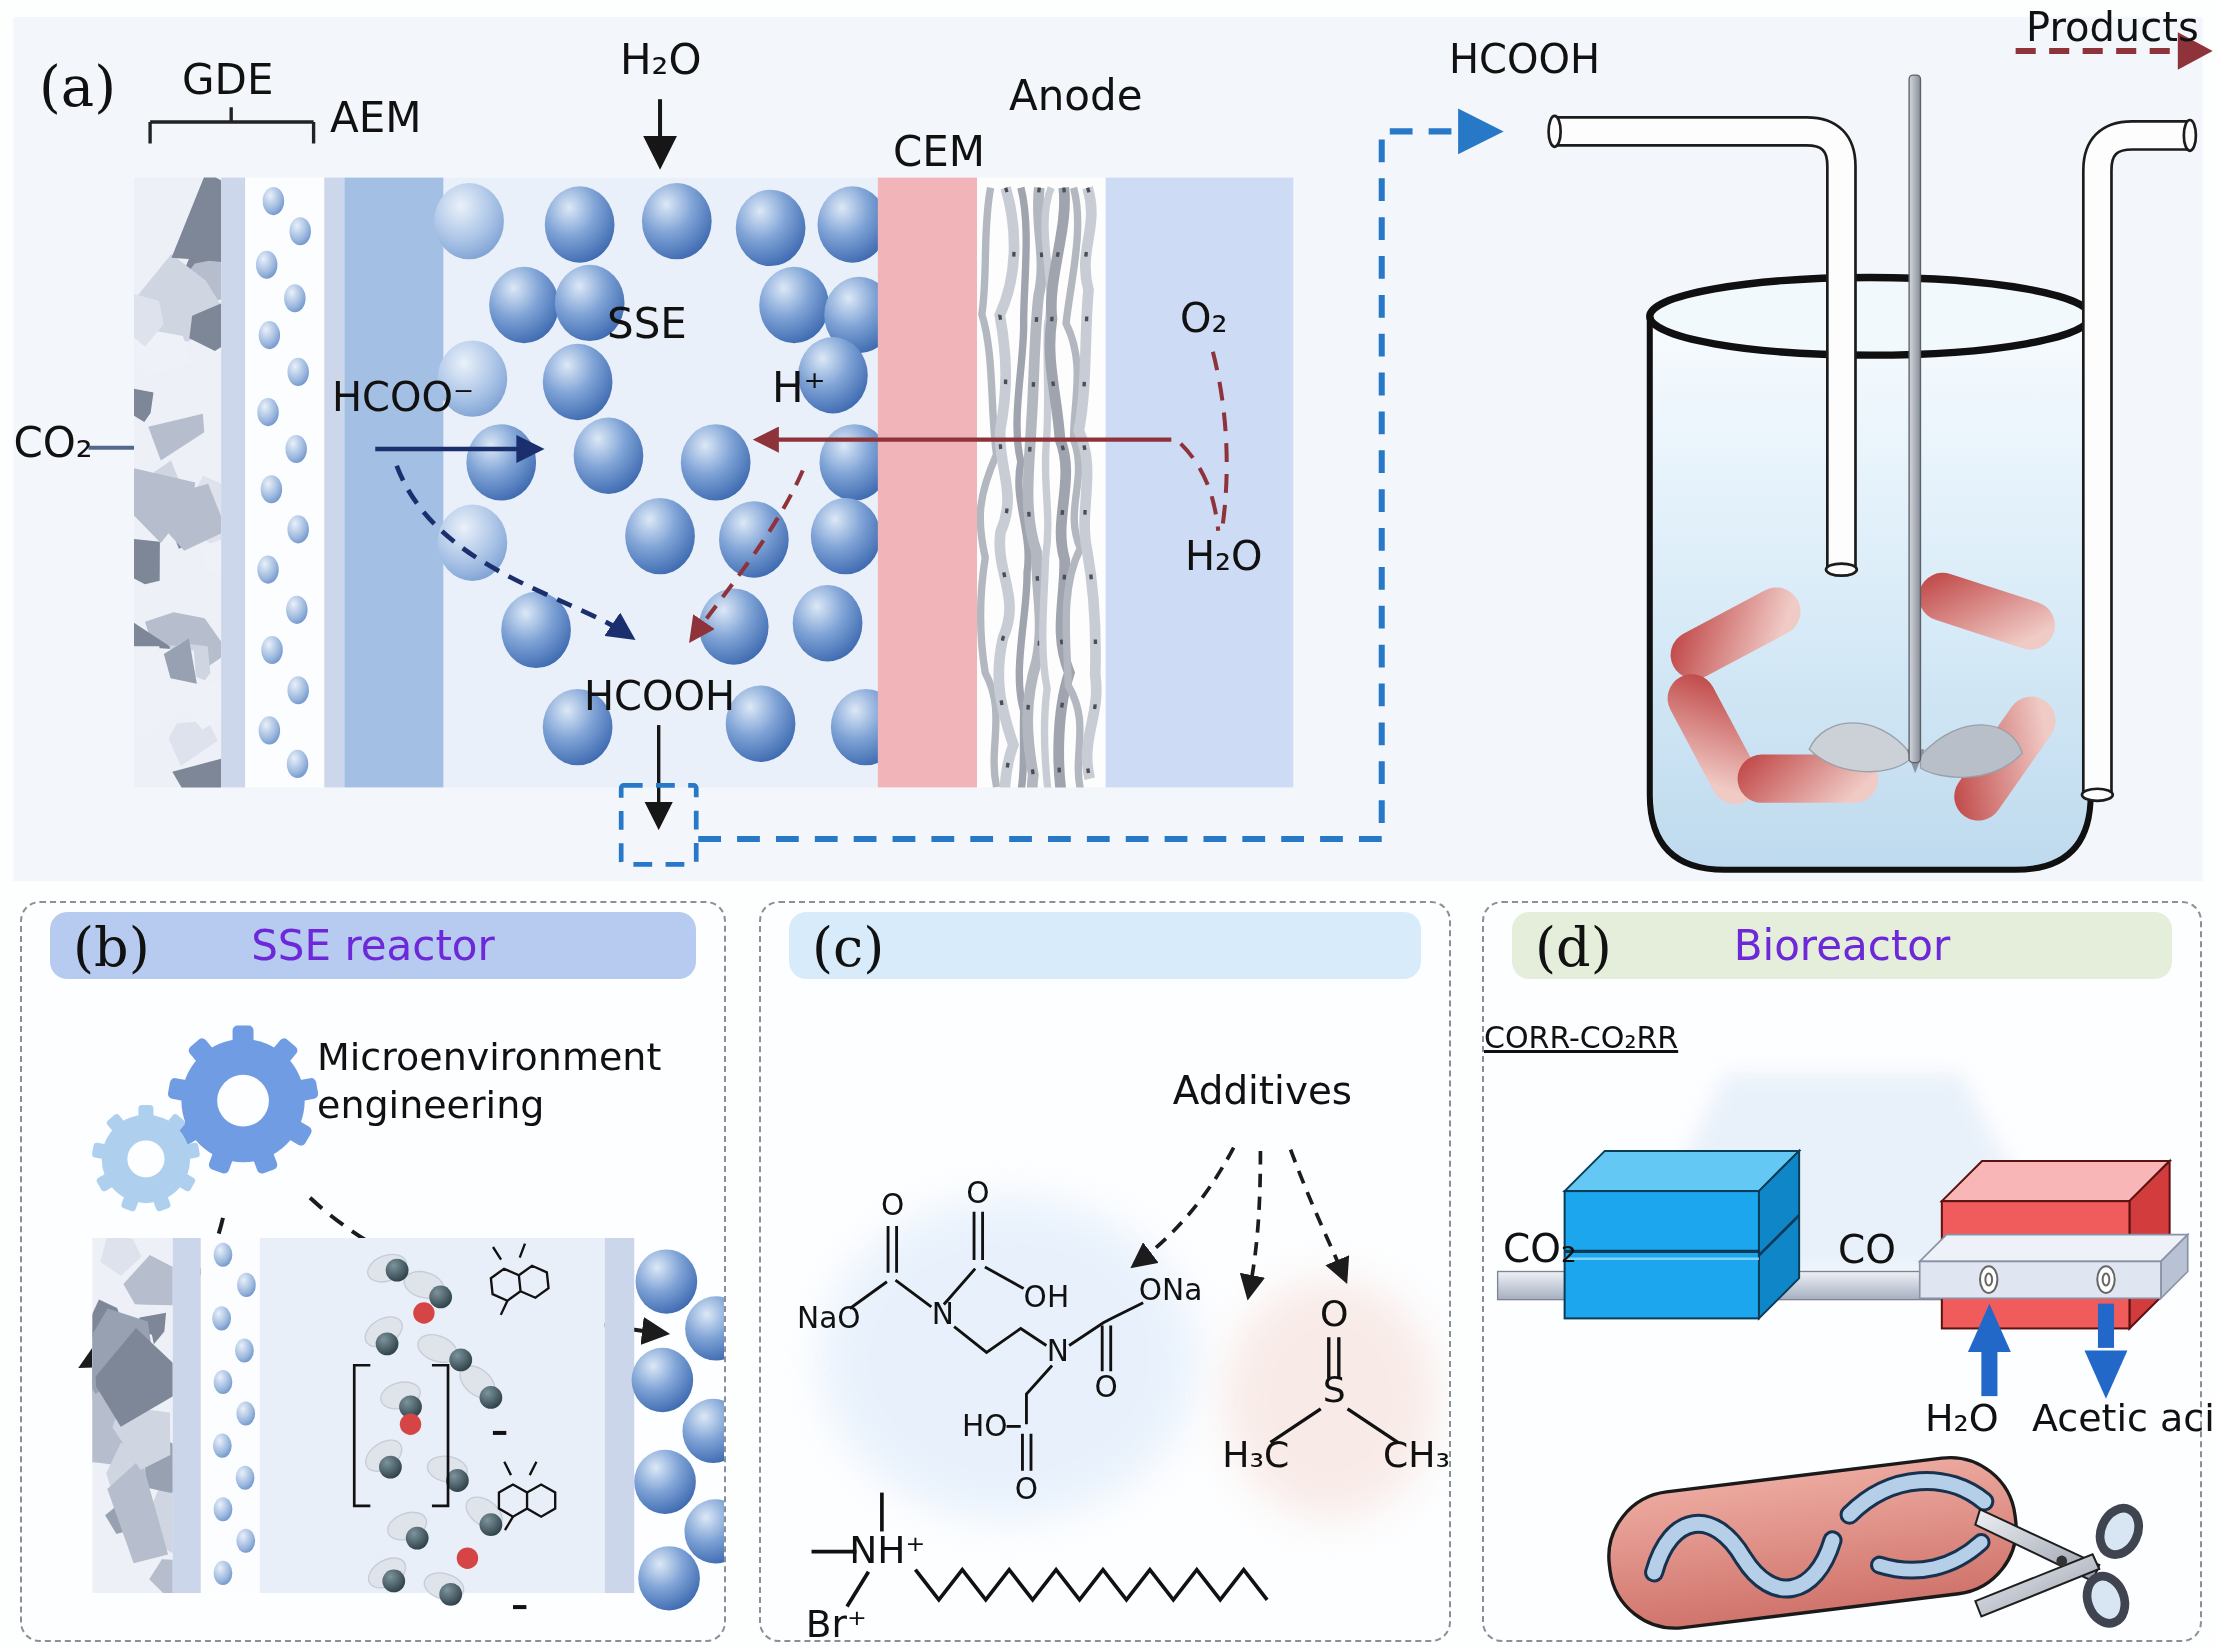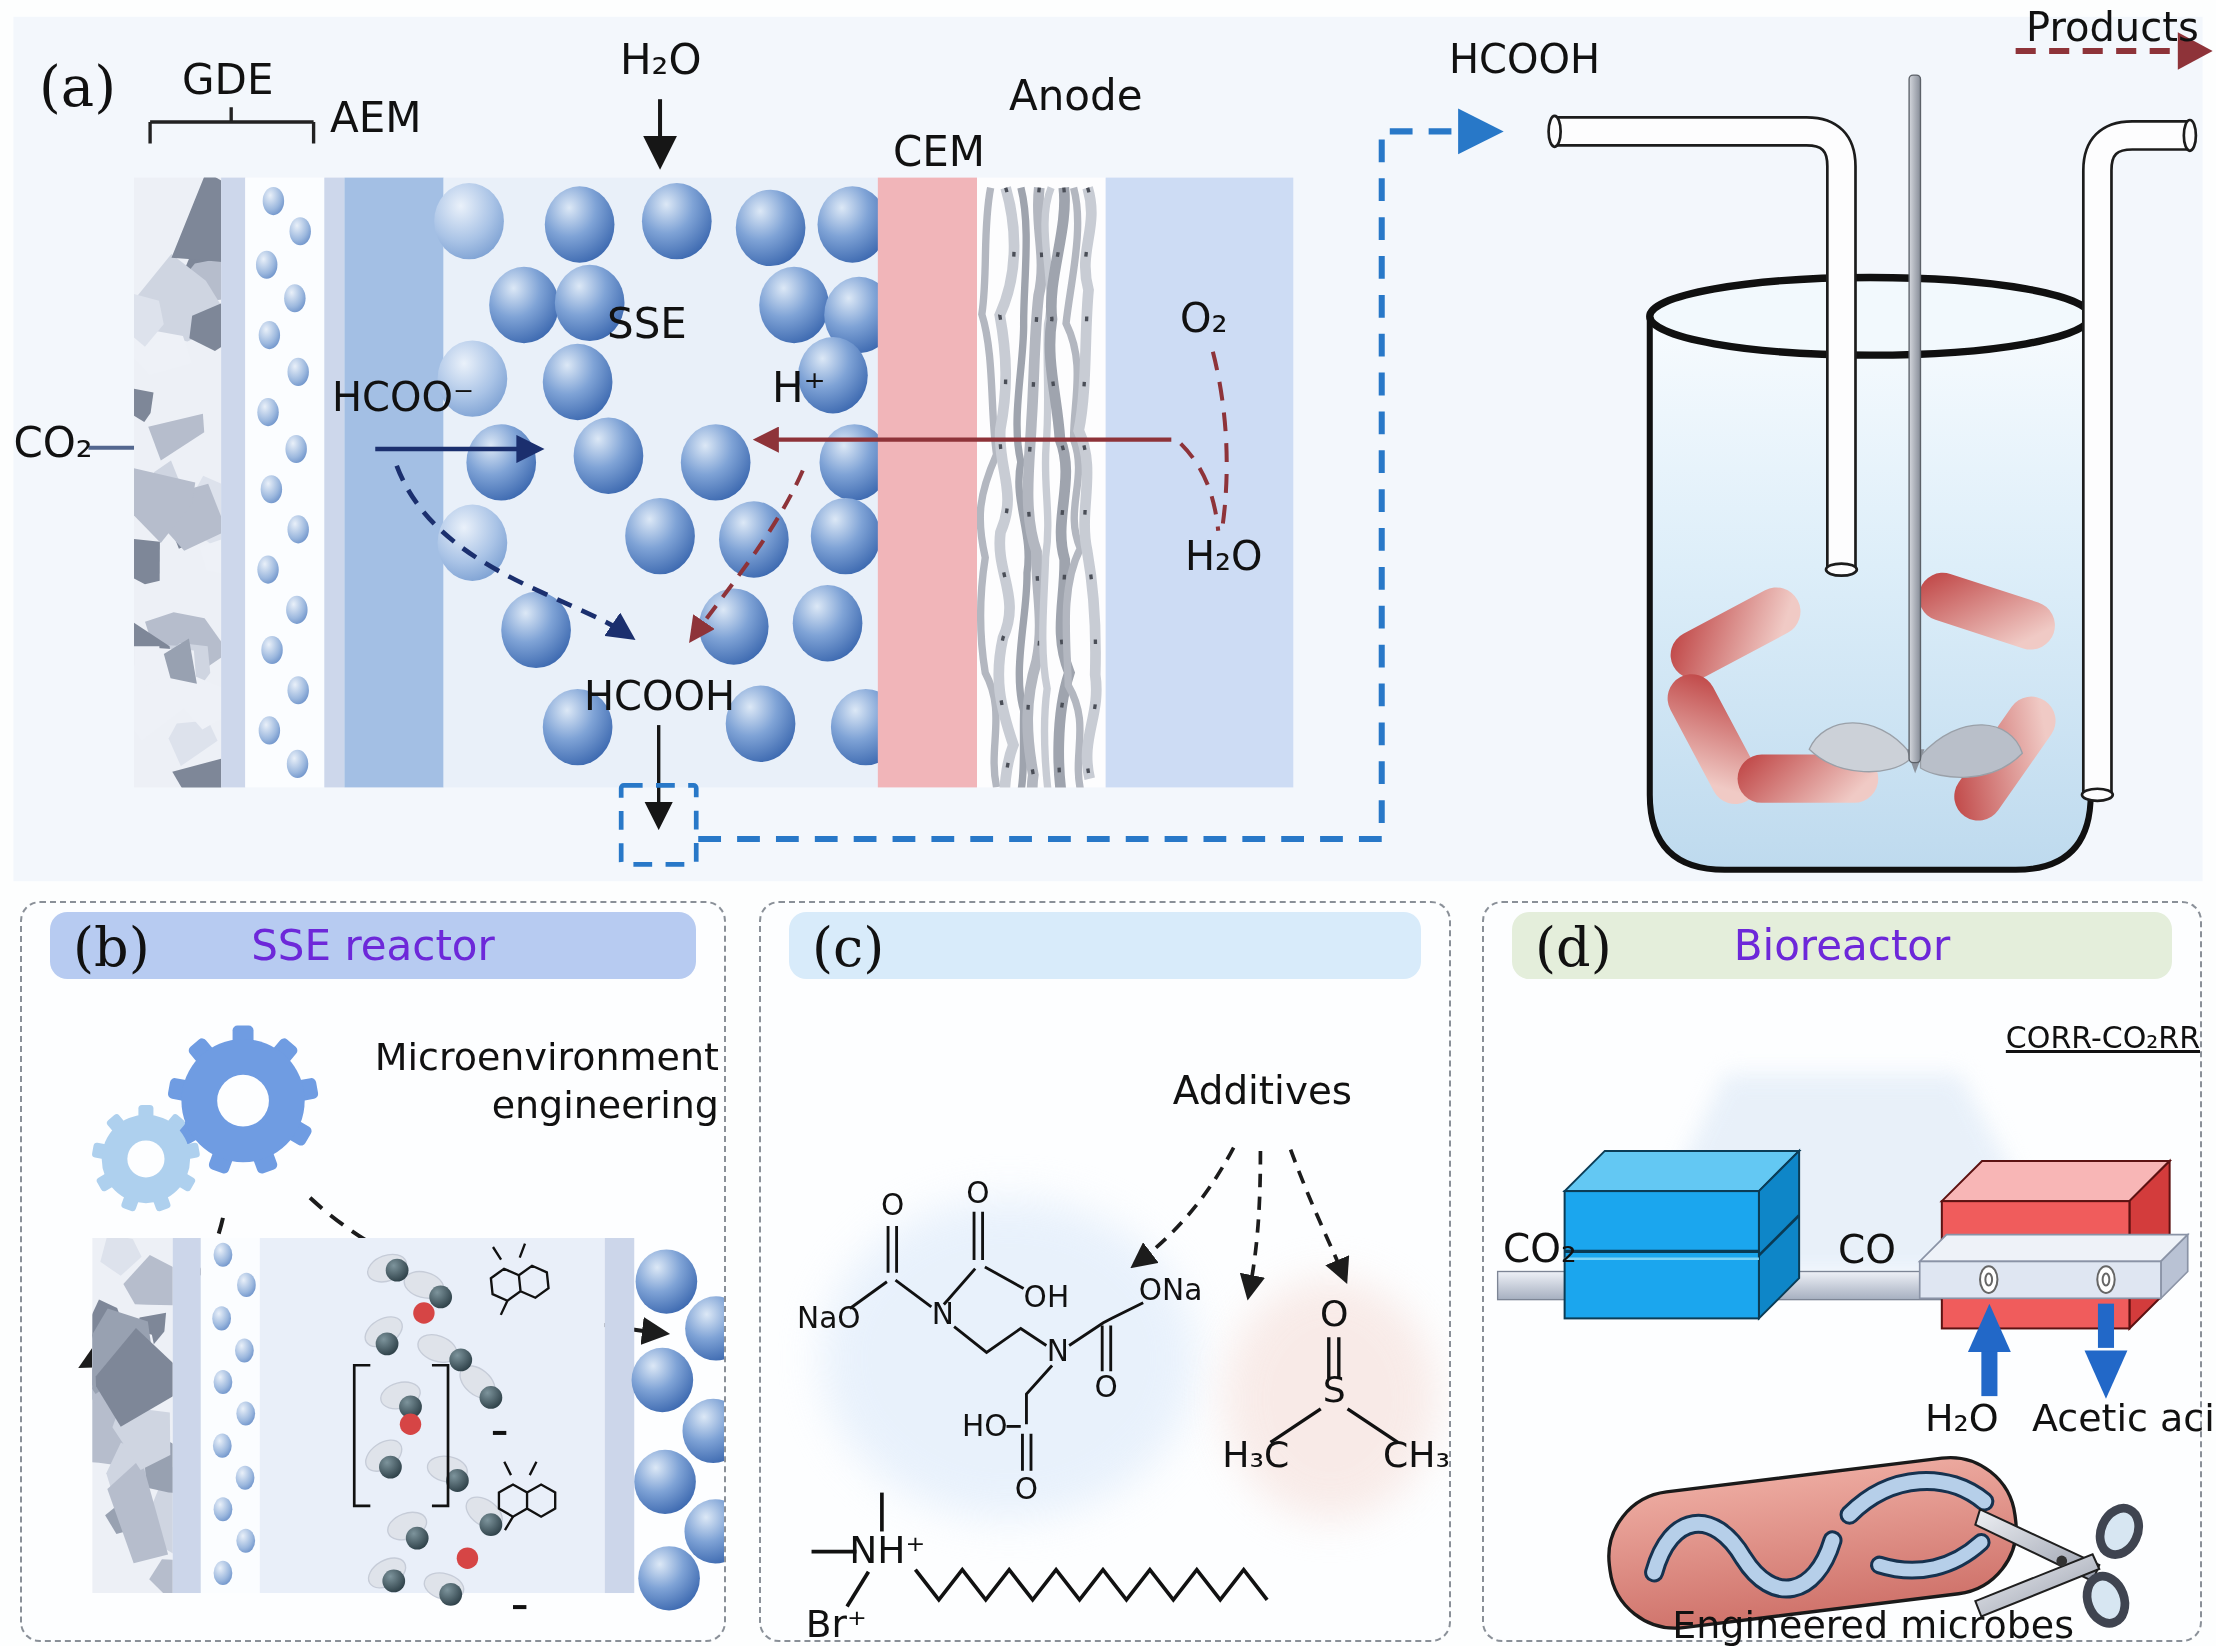--- a/index.html
+++ b/index.html
@@ -5,21 +5,21 @@
   html,body{margin:0;padding:0;background:#fff;font-family:"DejaVu Sans",sans-serif;}
   #canvas{position:relative;width:2216px;height:1647px;background:#fdfefe;overflow:hidden;}
   svg{position:absolute;left:0;top:0;}
   .lbl{position:absolute;color:#111;white-space:nowrap;line-height:1;}
   .tag{font-family:"DejaVu Serif",serif;font-size:56px;color:#111;}
   .panel{position:absolute;border:2px dashed #8a9098;border-radius:20px;background:#fdfeff;}
   .panel-header{position:absolute;left:28px;right:28px;top:9.4px;height:67px;border-radius:17.4px;
                 display:flex;align-items:center;justify-content:center;}
   .panel-header .ptag{position:absolute;left:23px;top:4px;font-family:"DejaVu Serif",serif;font-size:54px;color:#111;}
   .ptitle{font-size:42px;color:#6d28d9;}
-  .cap{position:absolute;text-align:right;color:#111;}
+  .cap{position:absolute;text-align:left;color:#111;}
 </style>
 </head>
 <body>
 
 <div id="canvas">
 
   <svg id="svg-a" width="2216" height="898" viewBox="0 0 3307 1340">
     <defs>
       <radialGradient id="a-sph" cx="35%" cy="28%" r="85%">
         <stop offset="0%" stop-color="#dce8f6"></stop>
@@ -530,16 +530,15 @@
         <ellipse cx="948" cy="938" rx="27" ry="36" fill="#d7e6f2" stroke="#3f4450" stroke-width="13" transform="rotate(25 948 938)"></ellipse>
         <ellipse cx="928" cy="1040" rx="27" ry="36" fill="#d7e6f2" stroke="#3f4450" stroke-width="13" transform="rotate(-20 928 1040)"></ellipse>
         <circle cx="862" cy="982" r="8" fill="#333"></circle>
       </g>
     </svg>
 
     <div class="lbl" style="left:19px;top:326px;font-size:39px;">CO₂</div>
     <div class="lbl" style="left:354px;top:327px;font-size:39px;text-align:right;">CO</div>
     <div class="lbl" style="left:441px;top:496px;font-size:38px;">H₂O</div>
     <div class="lbl" style="left:548px;top:496px;font-size:38px;">Acetic acid</div>
-    <div class="cap" style="left:134px;top:700px;width:456px;font-size:38px;">Engineered microbes</div>
   </div>
 </div>
 
 
 </body></html>

